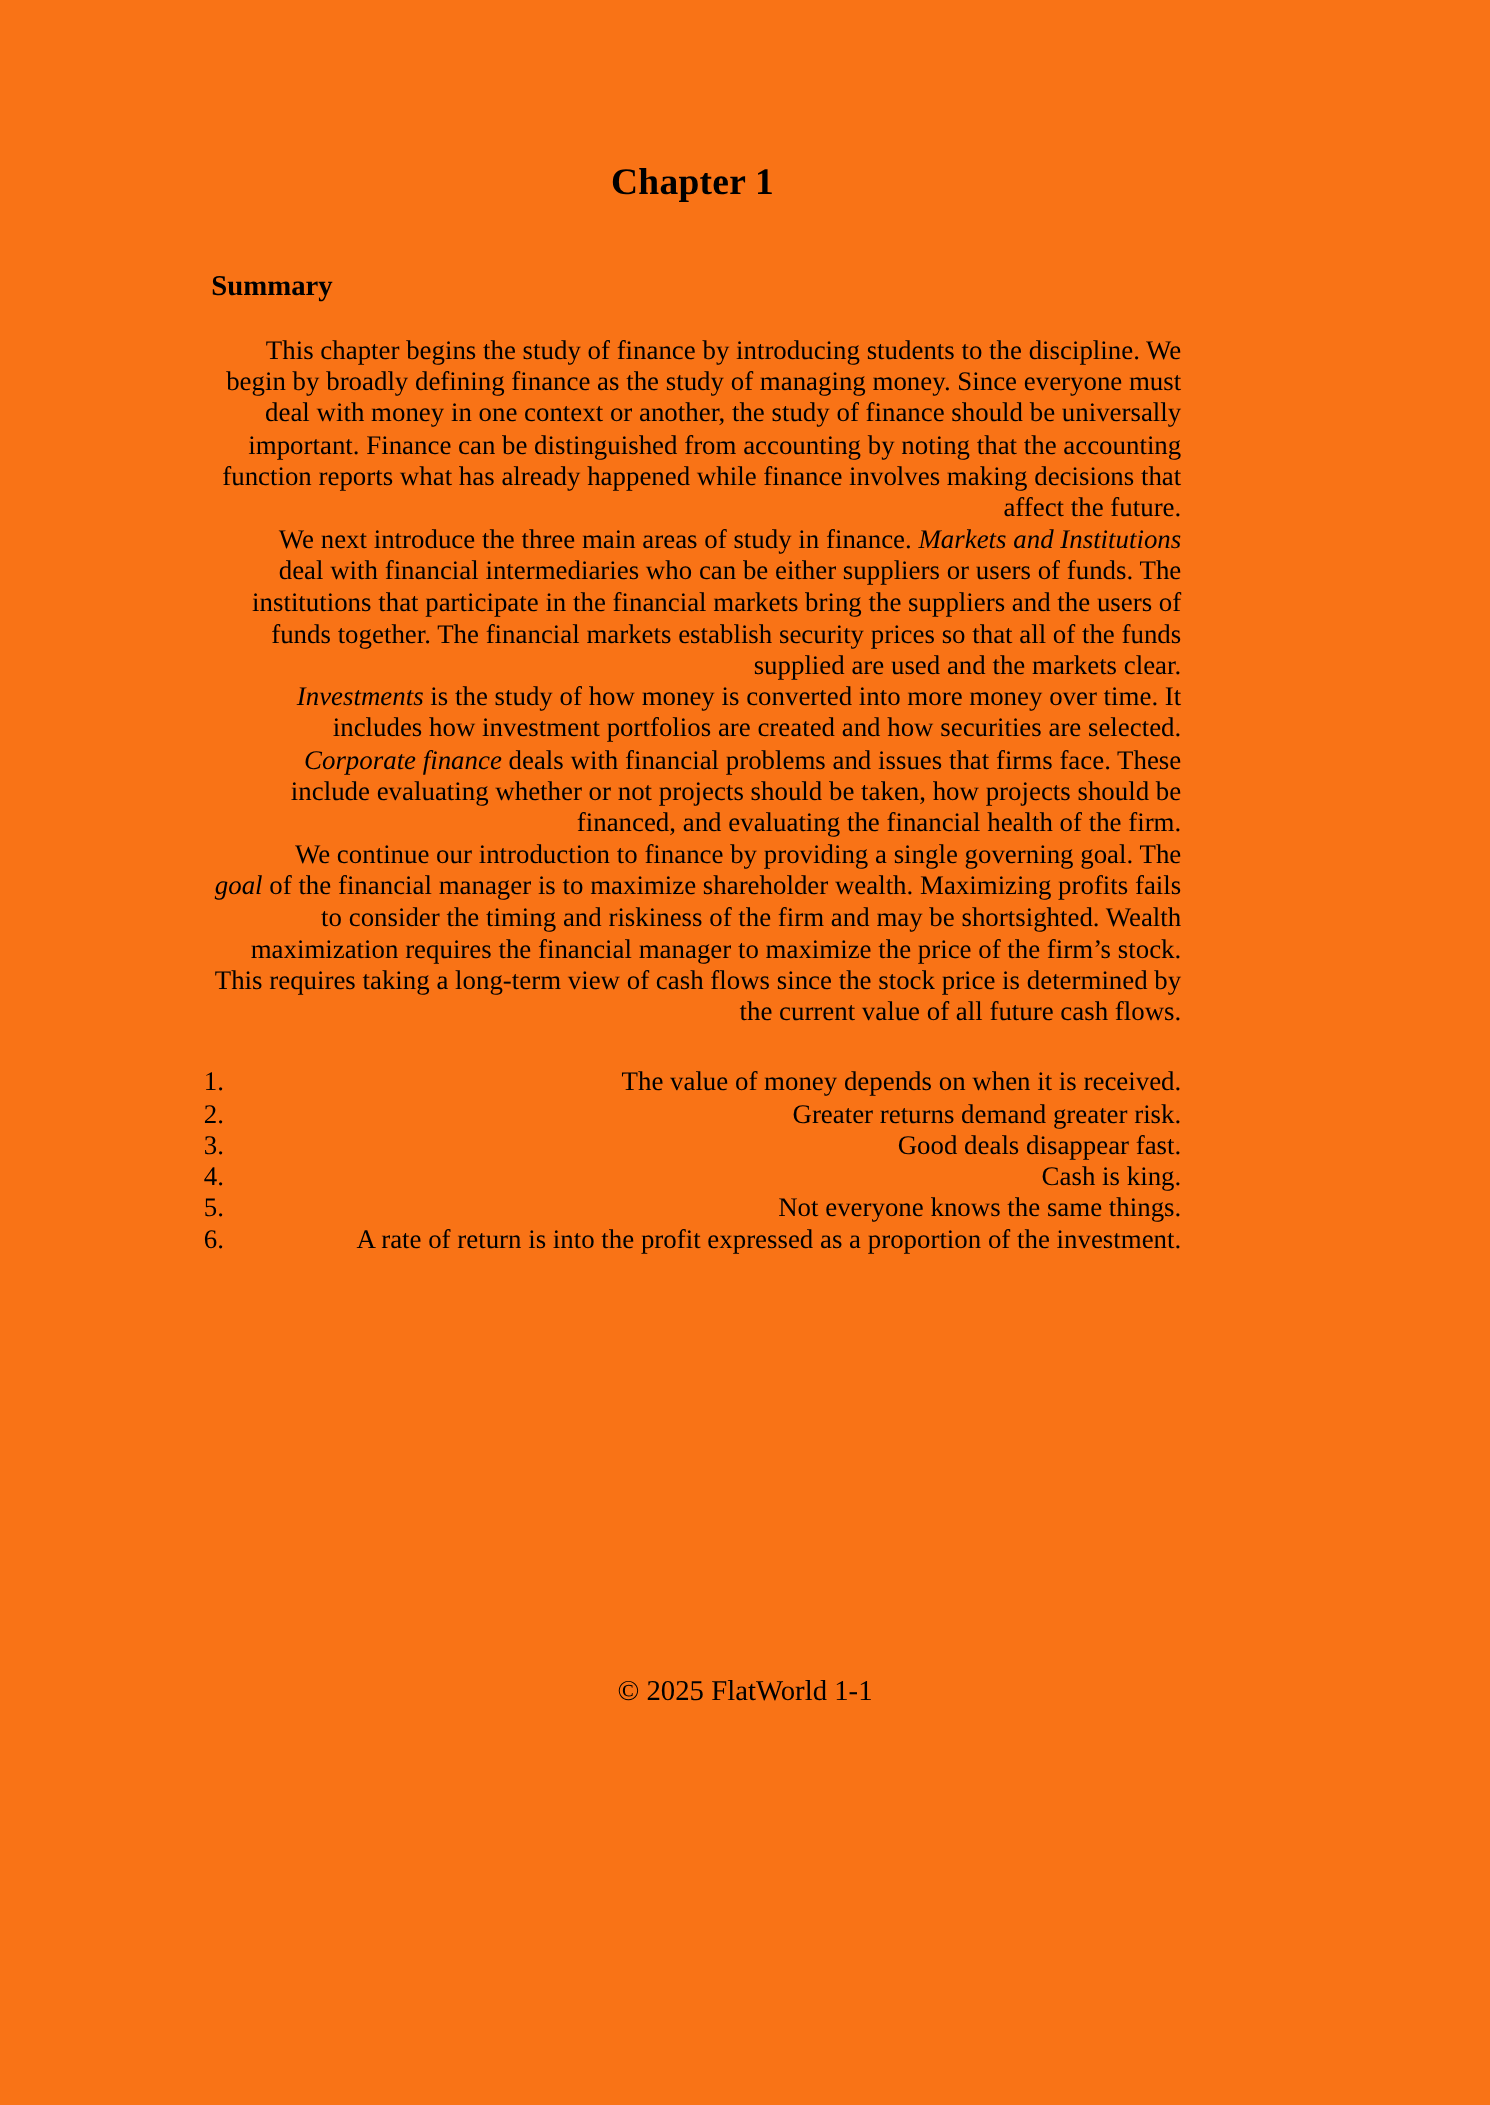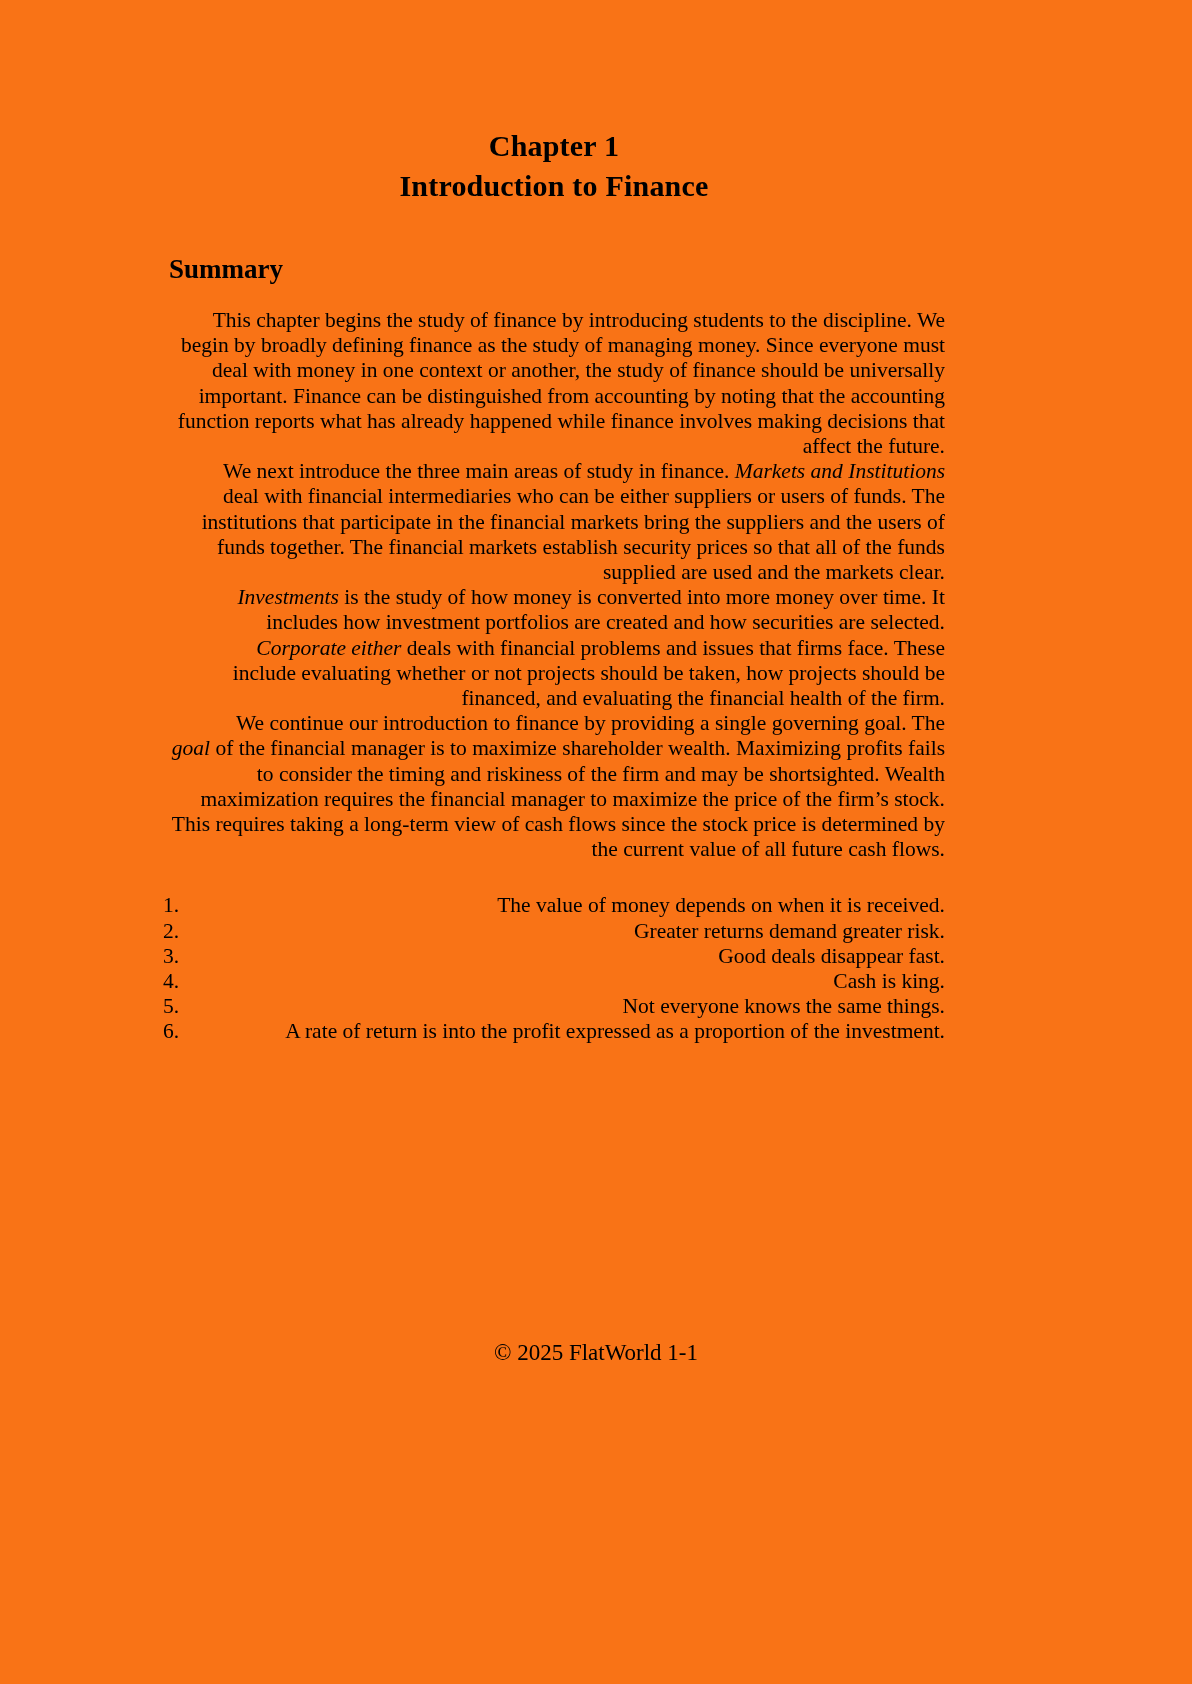--- a/index.html
+++ b/index.html
@@ -33,21 +33,21 @@
     line-height: 40px;
     margin: 0;
     padding-top: 126px;
     letter-spacing: 0.2px;
   }
   .doc-title .line2 {
     display: block;
   }
   .section-heading {
     font-weight: bold;
-    font-size: 27px;
+    font-size: 23px;
     line-height: 28px;
     margin: 0;
     padding-top: 49px;
     padding-left: 6px;
   }
   .body-para {
     font-size: 21.5px;
     line-height: 25.2px;
     margin: 0;
     text-indent: 32px;
@@ -97,32 +97,31 @@
 </style>
 </head>
 <body>
 
 <div class="page">
 
   <div class="content">
 
     <h1 class="doc-title">
       <span>Chapter 1</span>
-      <span class="line2">Introduction to Finance</span>
     </h1>
 
     <h2 class="section-heading">Summary</h2>
 
     <p class="body-para first">This chapter begins the study of finance by introducing students to the discipline. We begin by broadly defining finance as the study of managing money. Since everyone must deal with money in one context or another, the study of finance should be universally important. Finance can be distinguished from accounting by noting that the accounting function reports what has already happened while finance involves making decisions that affect the future.</p>
 
     <p class="body-para"><span>We next introduce the three main areas of study in finance. </span><span class="inline-italic">Markets and Institutions</span><span> deal with financial intermediaries who can be either suppliers or users of funds. The institutions that participate in the financial markets bring the suppliers and the users of funds together. The financial markets establish security prices so that all of the funds supplied are used and the markets clear.</span></p>
 
     <p class="body-para"><span class="lead-italic">Investments</span><span> is the study of how money is converted into more money over time. It includes how investment portfolios are created and how securities are selected.</span></p>
 
-    <p class="body-para"><span class="lead-italic">Corporate either</span><span> deals with financial problems and issues that firms face. These include evaluating whether or not projects should be taken, how projects should be financed, and evaluating the financial health of the firm.</span></p>
+    <p class="body-para"><span class="lead-italic">Corporate finance</span><span> deals with financial problems and issues that firms face. These include evaluating whether or not projects should be taken, how projects should be financed, and evaluating the financial health of the firm.</span></p>
 
     <p class="body-para"><span>We continue our introduction to finance by providing a single governing goal. The </span><span class="inline-italic">goal</span><span> of the financial manager is to maximize shareholder wealth. Maximizing profits fails to consider the timing and riskiness of the firm and may be shortsighted. Wealth maximization requires the financial manager to maximize the price of the firm’s stock. This requires taking a long-term view of cash flows since the stock price is determined by the current value of all future cash flows.</span></p>
 
 
     <ol class="assumption-list">
       <li class="assumption-item">
         <span class="assumption-num">1.</span>
         <span class="assumption-text">The value of money depends on when it is received.</span>
       </li>
       <li class="assumption-item">

